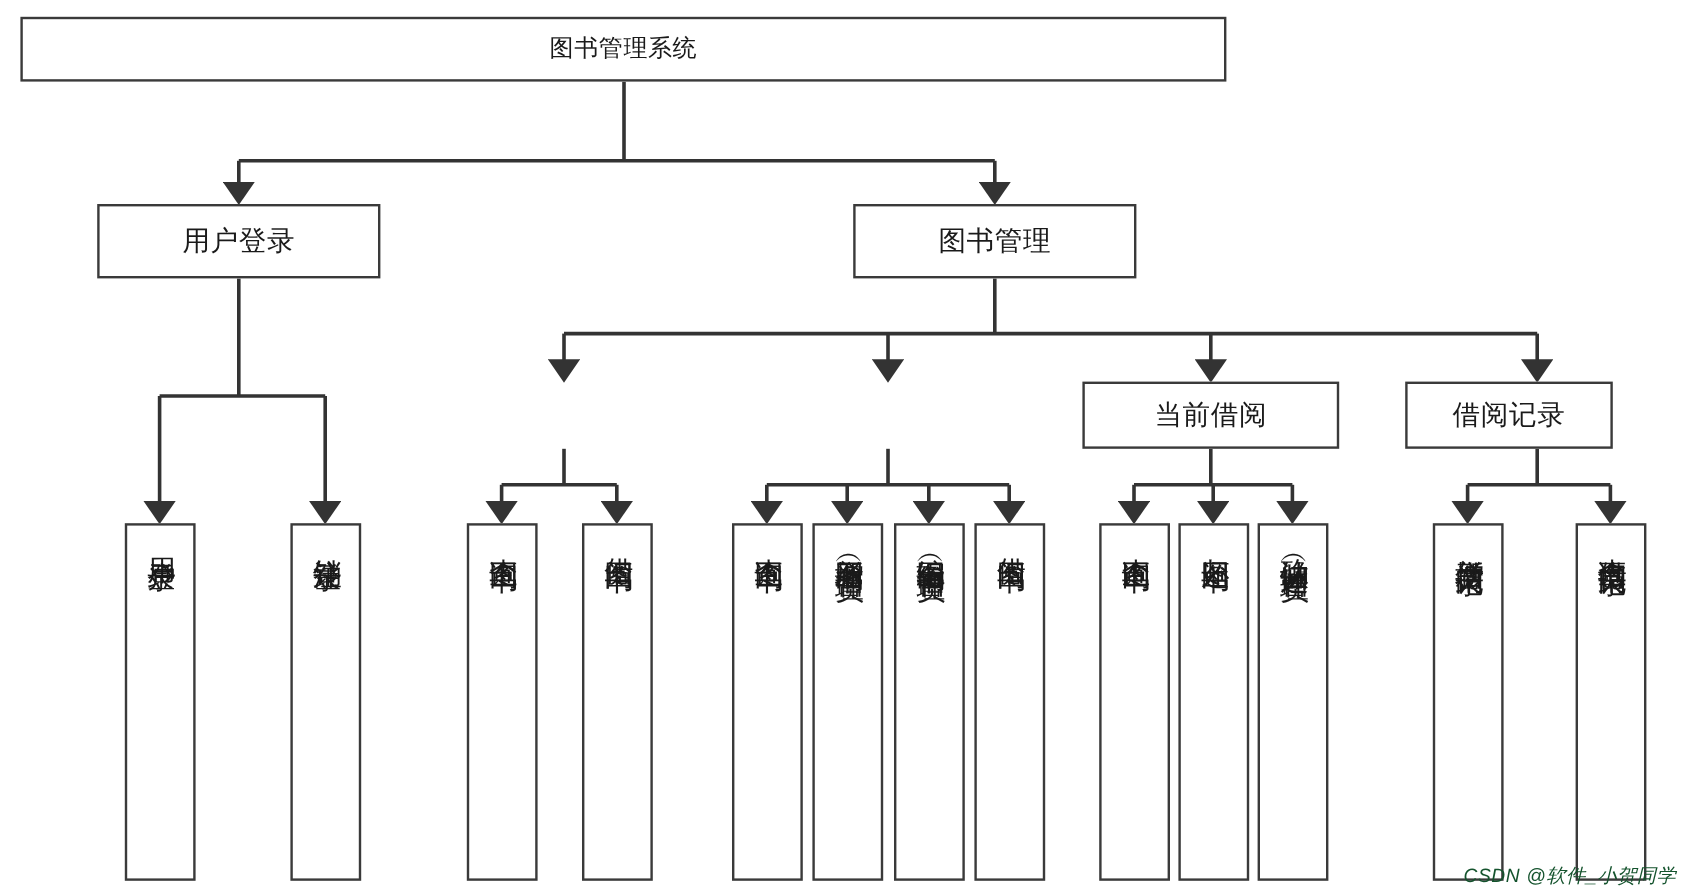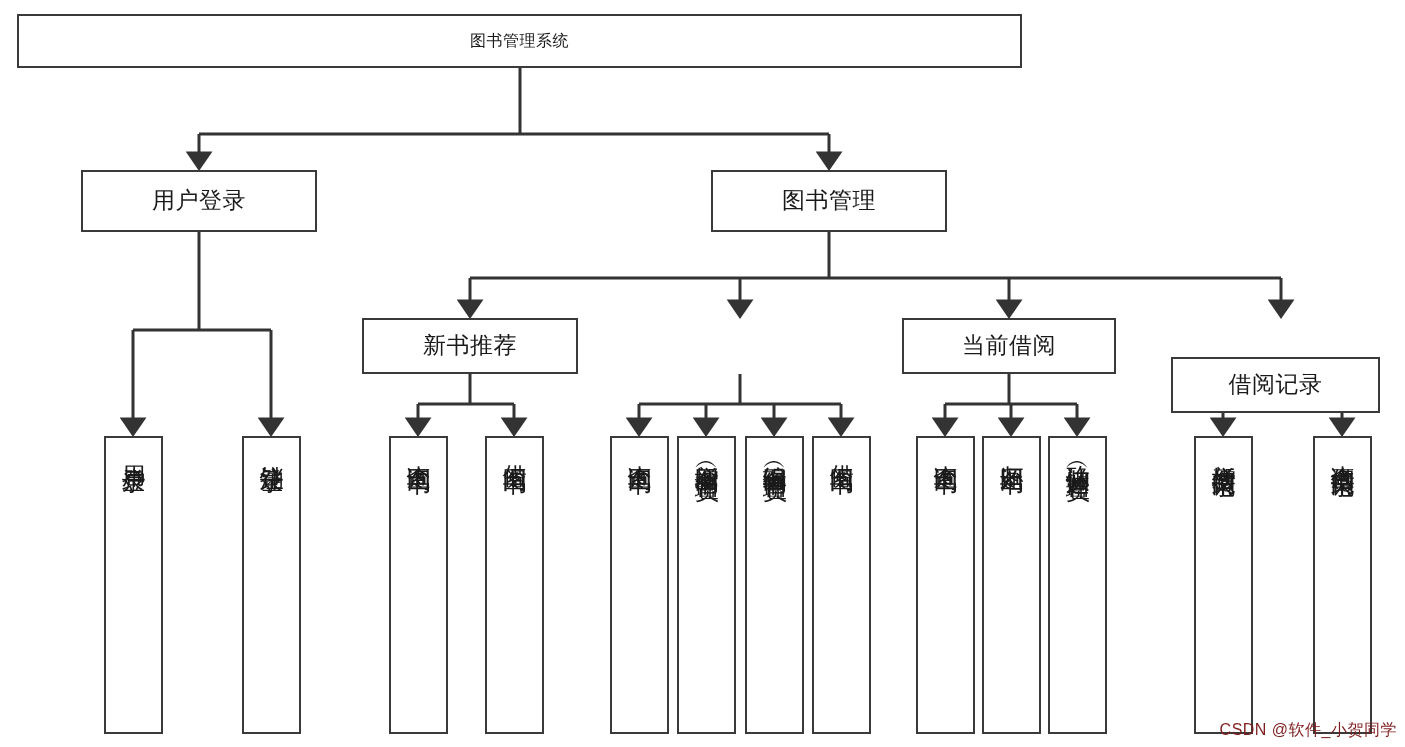--- a/index.html
+++ b/index.html
@@ -42,44 +42,45 @@
     line-height: 1.12;
     letter-spacing: 0.5px;
     color: #1a1a1a;
   }
   
   .node.h .lbl {
     font-size: 23px;
     white-space: nowrap;
   }
   .node.root .lbl {
-    font-size: 16px;
+    font-size: 20px;
   }
   
   .node.v {
     padding: 8px 0;
     align-items: flex-start;
   }
   .node.v .lbl {
     writing-mode: vertical-rl;
     text-orientation: upright;
     font-size: 24px;
     line-height: 1.02;
     letter-spacing: 2px;
     white-space: nowrap;
   }
   .watermark {
     position: absolute;
     right: 8px;
     bottom: 6px;
     font-size: 16px;
-    color: #7f1d1d;
+    color: #14532d;
     letter-spacing: 0.5px;
     white-space: nowrap;
     user-select: none;
+    font-style: italic;
   }
 </style>
 </head>
 <body>
 
 <div id="canvas">
 
   <svg class="edges" viewBox="0 0 1405 747">
     <defs>
       <marker id="arrow" markerWidth="9" markerHeight="9" refX="2.2" refY="4.5" orient="auto" markerUnits="strokeWidth">
@@ -135,27 +136,24 @@
     <span class="lbl">图书管理系统</span>
   </div>
 
   <div class="node h" style="left:81px; top:170px; width:236px; height:62px;">
     <span class="lbl">用户登录</span>
   </div>
   <div class="node h" style="left:711px; top:170px; width:236px; height:62px;">
     <span class="lbl">图书管理</span>
   </div>
 
-  <div class="node h" style="left:362px; top:318px; width:216px; height:56px;">
-    <span class="lbl">新书推荐</span>
-  </div>
   <div class="node h" style="left:902px; top:318px; width:214px; height:56px;">
     <span class="lbl">当前借阅</span>
   </div>
-  <div class="node h" style="left:1171px; top:318px; width:209px; height:56px;margin-top:39px;">
+  <div class="node h" style="left:1171px; top:318px; width:173px; height:56px;">
     <span class="lbl">借阅记录</span>
   </div>
 
   <div class="node v" style="left:104px; top:436px; width:59px; height:298px;">
     <span class="lbl">用户登录</span>
   </div>
   <div class="node v" style="left:242px; top:436px; width:59px; height:298px;">
     <span class="lbl">注销登录</span>
   </div>
 

